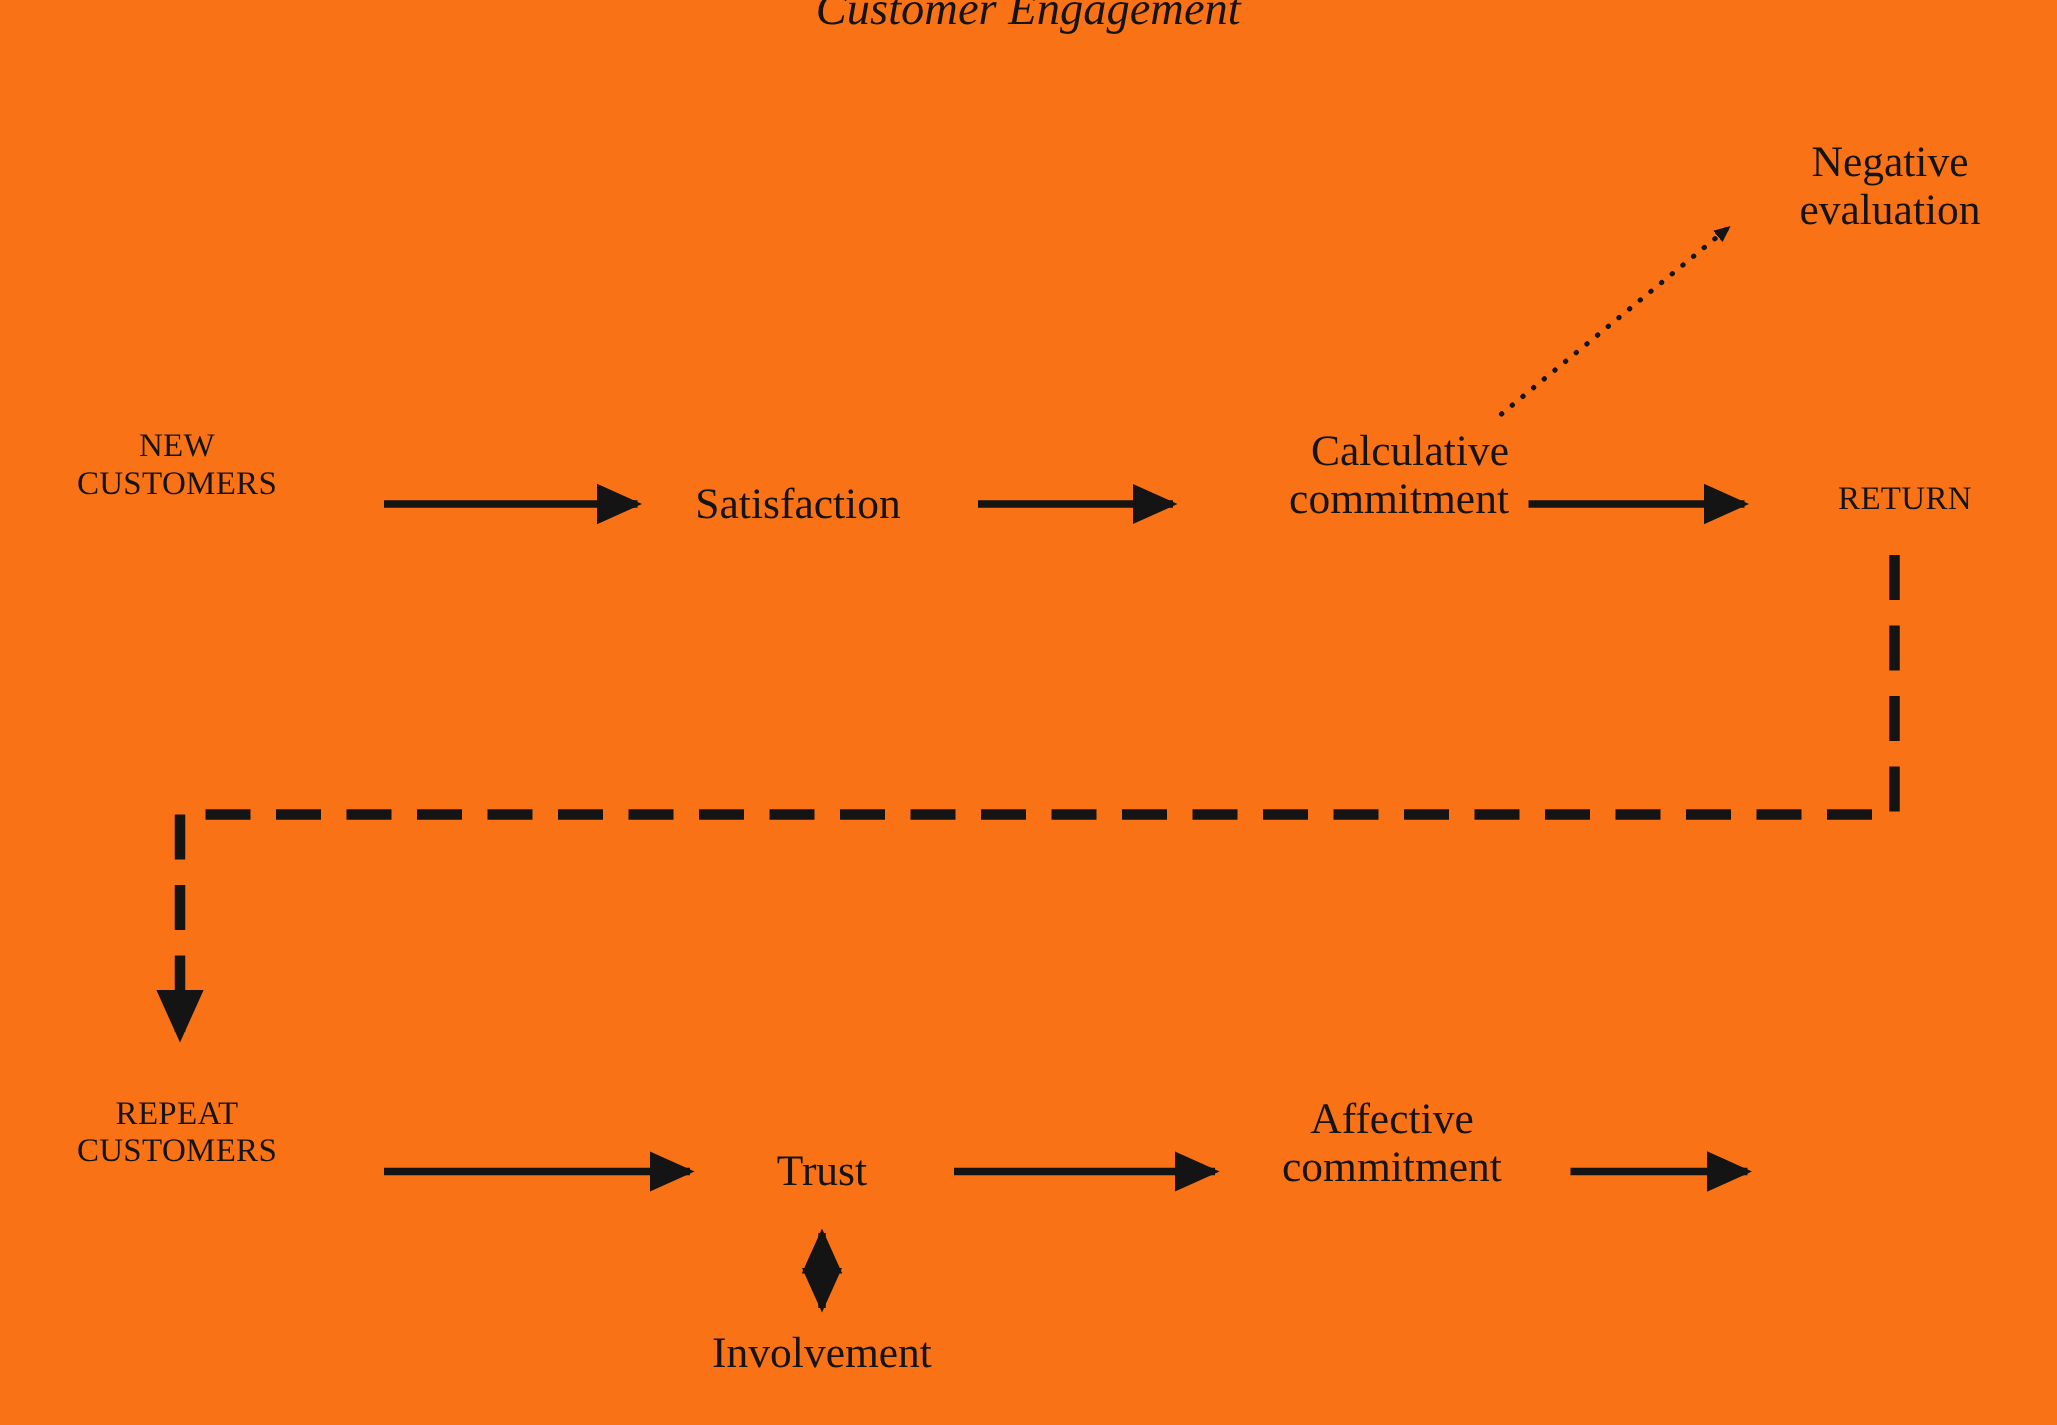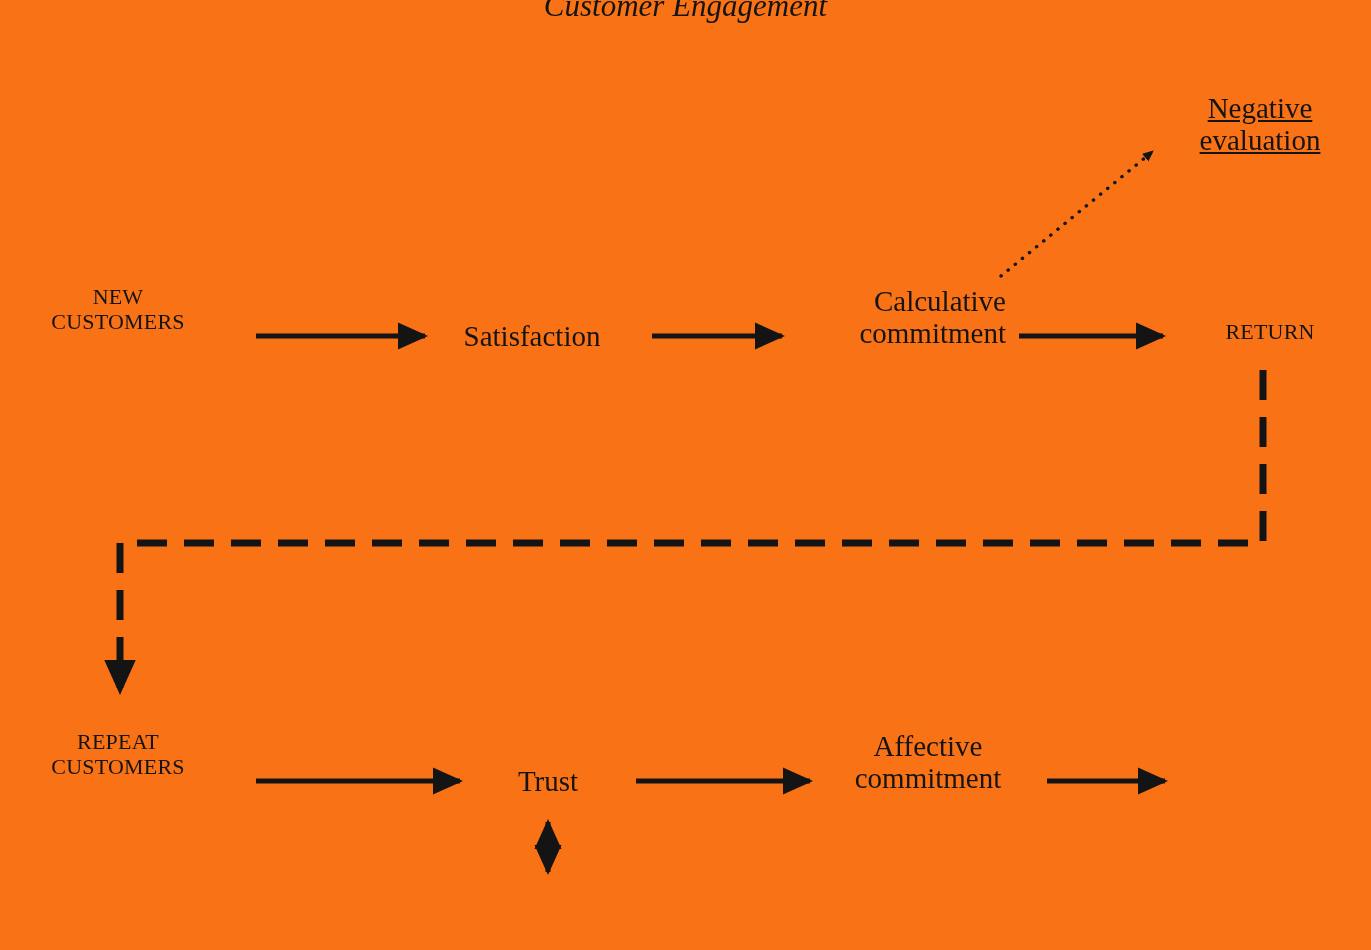--- a/index.html
+++ b/index.html
@@ -93,26 +93,27 @@
   <div class="node node-caps" style="left:8px; top:285px; width:220px;">NEW
 CUSTOMERS</div>
 
   <div class="node node-mixed" style="left:422px; top:320px; width:220px;">Satisfaction</div>
 
   <div class="node node-mixed" style="left:786px; top:285px; width:220px;text-align:right;">Calculative
 commitment</div>
 
   <div class="node node-caps" style="left:1175px; top:320px; width:190px;">RETURN</div>
 
-  <div class="node node-mixed" style="left:1155px; top:92px; width:210px;text-decoration:underline;">Negative
+  <div class="node node-mixed" style="left:1155px; top:92px; width:210px;">Negative
 evaluation</div>
 
   <div class="node node-caps" style="left:8px; top:730px; width:220px;">REPEAT
 CUSTOMERS</div>
 
   <div class="node node-mixed" style="left:478px; top:765px; width:140px;">Trust</div>
 
   <div class="node node-mixed" style="left:818px; top:730px; width:220px;">Affective
 commitment</div>
 
 
+  <div class="node node-mixed" style="left:438px; top:886px; width:220px;">Involvement</div>
 
 </div>
 
 </body></html>

